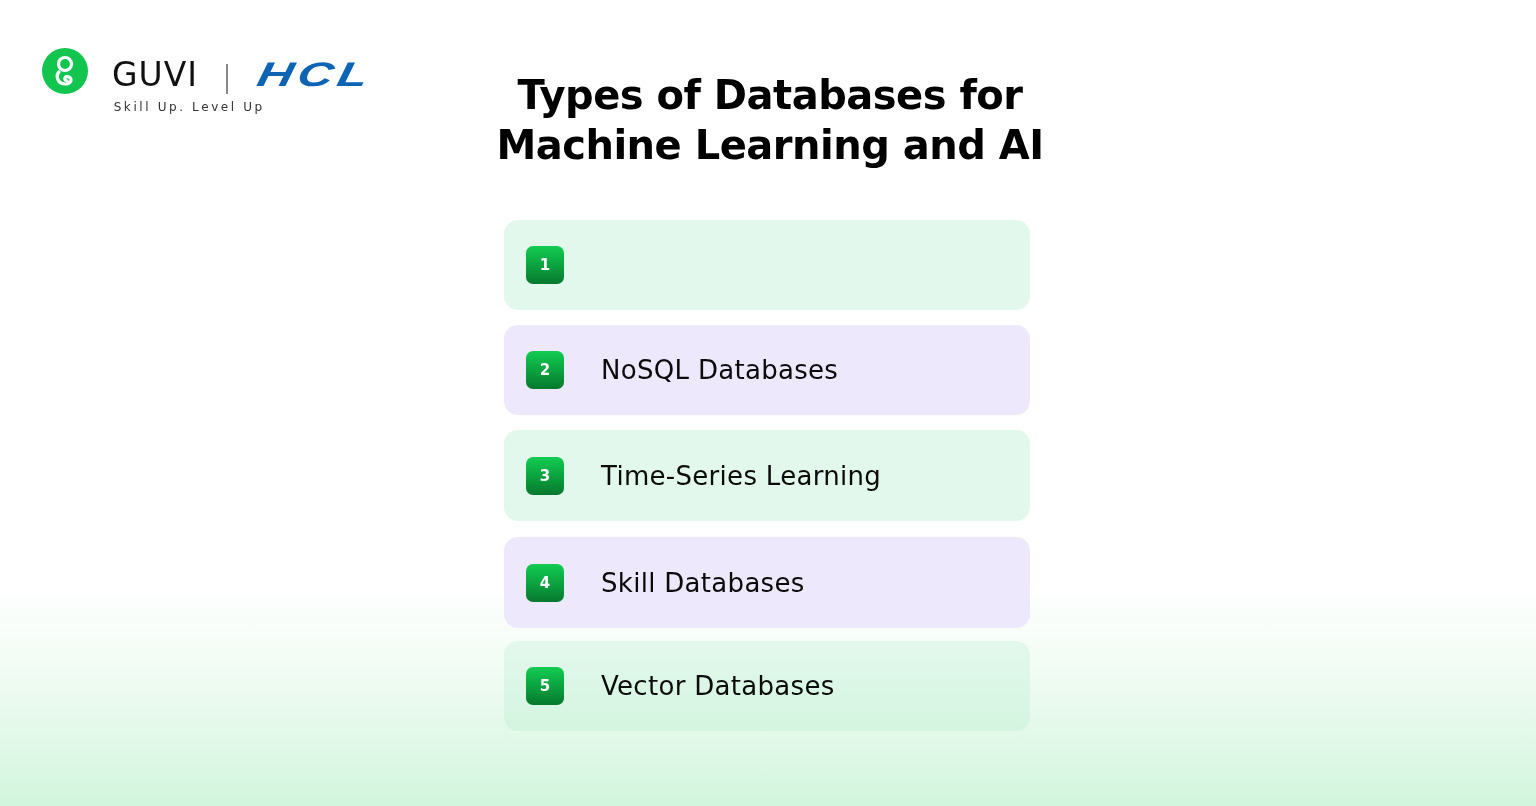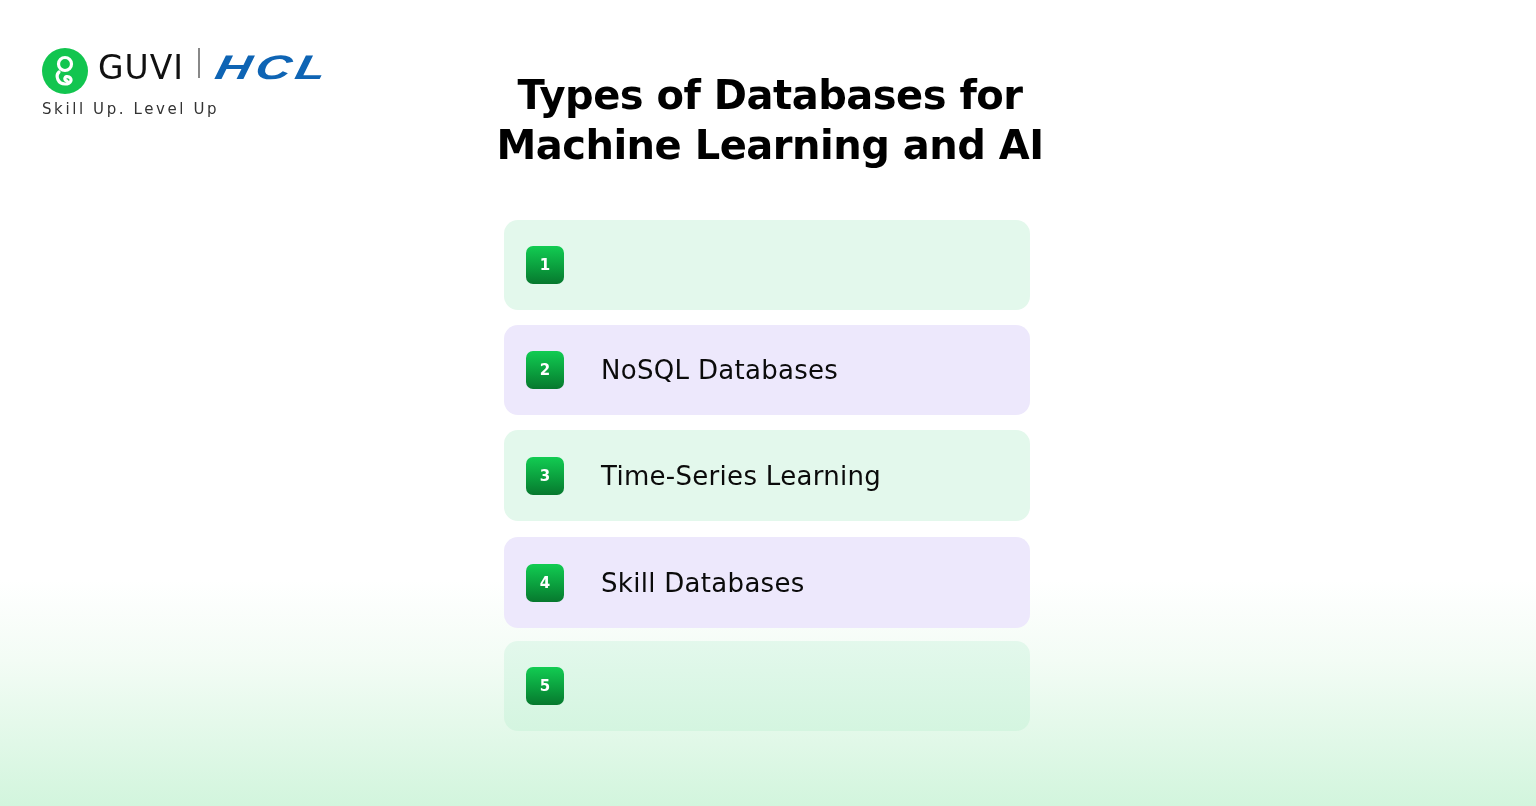--- a/index.html
+++ b/index.html
@@ -3,38 +3,38 @@
   <meta charset="utf-8">
   <style>
     html, body { margin:0; padding:0; }
     body {
       width:1536px; height:806px; overflow:hidden; position:relative;
       background: linear-gradient(to bottom, #ffffff 0%, #ffffff 72%, #f3fcf5 82%, #d2f5dd 100%);
       font-family: "Liberation Sans", "DejaVu Sans", sans-serif;
       color:#0b0b0b;
     }
     .logo { position:absolute; left:42px; top:48px; }
-    .logo-row { display:flex; align-items:flex-start; height:46px; }
+    .logo-row { display:flex; align-items:flex-end; height:46px;gap:14px; }
     .guvi-badge {
       width:46px; height:46px; border-radius:50%; background:#12c54f;
       display:flex; align-items:center; justify-content:center;
     }
     .guvi-text {
       font-family:"DejaVu Sans", sans-serif; font-size:33px; font-weight:500;
       margin-left:10px; letter-spacing:1px; color:#111;
     }
     .logo-divider { width:1.5px; height:30px; background:#888; margin:0 16px 0 14px; }
     .hcl-text {
       font-family:"Liberation Sans", sans-serif; font-weight:900; font-style:italic;
       font-size:34px; color:#0e64b4; letter-spacing:3px; transform:skewX(-12deg) scaleX(1.45);
       transform-origin:left center; display:inline-block;
     }
     .tagline {
-      font-family:"DejaVu Sans", sans-serif; font-size:15px; letter-spacing:2.6px;
-      color:#333; margin-top:6px; margin-left:0px;
+      font-family:"DejaVu Sans", sans-serif; font-size:12px; letter-spacing:2.6px;
+      color:#333; margin-top:6px; margin-left:0px;text-align:center;
     }
     .title {
       position:absolute; left:2px; width:1536px; top:70px; text-align:center;
       font-family:"DejaVu Sans", sans-serif; font-weight:bold; font-size:40px; line-height:50px;
       color:#000; letter-spacing:-0.5px;
     }
     .list { position:absolute; left:504px; top:220px; width:526px; }
     .card {
       position:absolute; left:0; width:526px; height:90px; border-radius:14px;
       display:flex; align-items:center;
@@ -86,14 +86,15 @@
   <div class="card green" style="top:210px; height:91px;">
     <div class="badge">3</div>
     <div class="label">Time-Series Learning</div>
   </div>
   <div class="card purple" style="top:317px; height:91px;">
     <div class="badge">4</div>
     <div class="label">Skill Databases</div>
   </div>
   <div class="card green" style="top:421px; background:linear-gradient(to bottom,#e3f8ec,#d4f5e0);">
     <div class="badge">5</div>
+    <div class="label">Vector Databases</div>
   </div>
 </div>
 
 </body></html>

